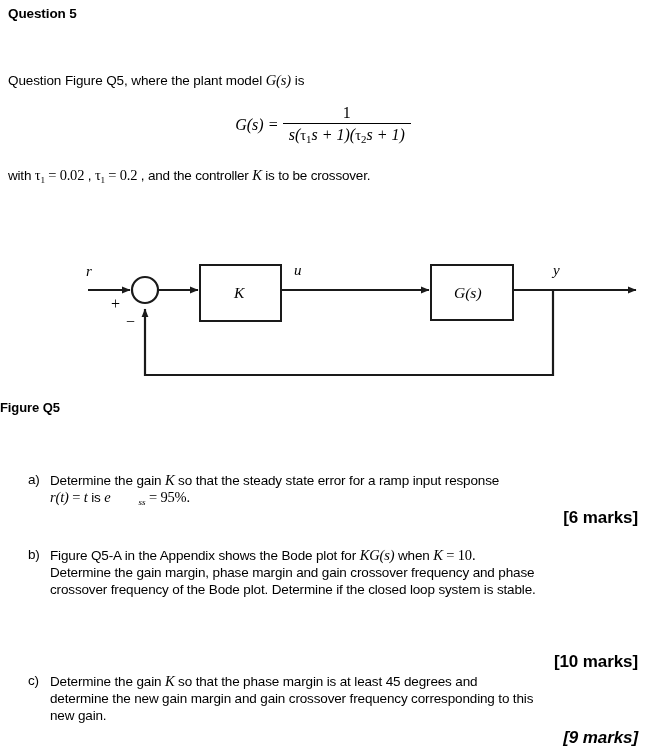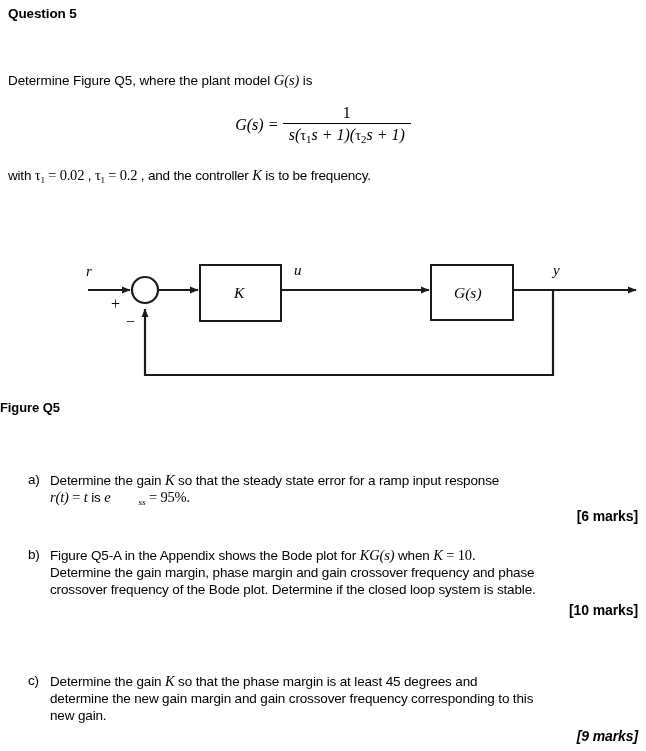--- a/index.html
+++ b/index.html
@@ -165,48 +165,48 @@
     width: 20px;
     text-align: left;
   }
   .part .body {
     margin-left: 22px;
     line-height: 17px;
   }
   .marks {
     position: absolute;
     right: 8px;
-    font-size: 14px;
+    font-size: 17px;
     font-weight: bold;
     letter-spacing: -0.1px;
   }
   .nowrapline { white-space: nowrap; }
 </style>
 </head>
 <body>
 
 <div class="page">
 
   <div class="q-title">Question 5</div>
 
-  <div class="intro"><span>Determine Figure Q5, where the plant model </span><span class="mi">G(s)</span><span> is</span></div>
+  <div class="intro"><span>Question Figure Q5, where the plant model </span><span class="mi">G(s)</span><span> is</span></div>
 
   <div class="equation">
     <div class="eq-inner">
       <span class="eq-lhs">G(s)</span>
       <span class="eq-eq">=</span>
       <span class="frac">
         <span class="num">1</span>
         <span class="bar"></span>
         <span class="den"><span>s</span>(<span class="mu">τ</span><span class="sub">1</span><span>s</span> + 1)(<span class="mu">τ</span><span class="sub">2</span><span>s</span> + 1)</span>
       </span>
     </div>
   </div>
 
-  <div class="with-line"><span>with </span><span class="mu">τ</span><span class="mu sub">1</span><span class="mu"> </span><span class="mu">= 0.02</span><span> , </span><span class="mu">τ</span><span class="mu sub">1</span><span class="mu"> </span><span class="mu">= 0.2</span><span> , and the controller </span><span class="mi">K</span><span> is to be frequency.</span></div>
+  <div class="with-line"><span>with </span><span class="mu">τ</span><span class="mu sub">1</span><span class="mu"> </span><span class="mu">= 0.02</span><span> , </span><span class="mu">τ</span><span class="mu sub">1</span><span class="mu"> </span><span class="mu">= 0.2</span><span> , and the controller </span><span class="mi">K</span><span> is to be crossover.</span></div>
 
   <div class="diagram">
     <svg width="646" height="150" viewBox="0 0 646 150" xmlns="http://www.w3.org/2000/svg">
       <defs>
         <marker id="arw" markerWidth="9" markerHeight="9" refX="8" refY="4" orient="auto" markerUnits="userSpaceOnUse">
           <path d="M0,0.6 L8.5,4 L0,7.4 z" fill="#1a1a1a"></path>
         </marker>
         <marker id="arwup" markerWidth="9" markerHeight="9" refX="8" refY="4" orient="auto" markerUnits="userSpaceOnUse">
           <path d="M0,0.6 L8.5,4 L0,7.4 z" fill="#1a1a1a"></path>
         </marker>
@@ -254,21 +254,21 @@
   <div class="marks" style="top:508px;">[6 marks]</div>
 
   <div class="part" style="top:547px;">
     <span class="lbl">b)</span>
     <div class="body">
       <div class="nowrapline"><span>Figure Q5-A in the Appendix shows the Bode plot for </span><span class="mi">KG(s)</span><span> when </span><span class="mi">K</span><span class="mu"> = 10.</span></div>
       <div class="nowrapline">Determine the gain margin, phase margin and gain crossover frequency and phase</div>
       <div class="nowrapline">crossover frequency of the Bode plot. Determine if the closed loop system is stable.</div>
     </div>
   </div>
-  <div class="marks" style="top:602px;">[10 marks]</div>
+  <div class="marks" style="top:652px;">[10 marks]</div>
 
   <div class="part" style="top:673px;">
     <span class="lbl">c)</span>
     <div class="body">
       <div class="nowrapline"><span>Determine the gain </span><span class="mi">K</span><span> so that the phase margin is at least 45 degrees and</span></div>
       <div class="nowrapline">determine the new gain margin and gain crossover frequency corresponding to this</div>
       <div class="nowrapline">new gain.</div>
     </div>
   </div>
   <div class="marks" style="top:728px;font-style:italic;">[9 marks]</div>

